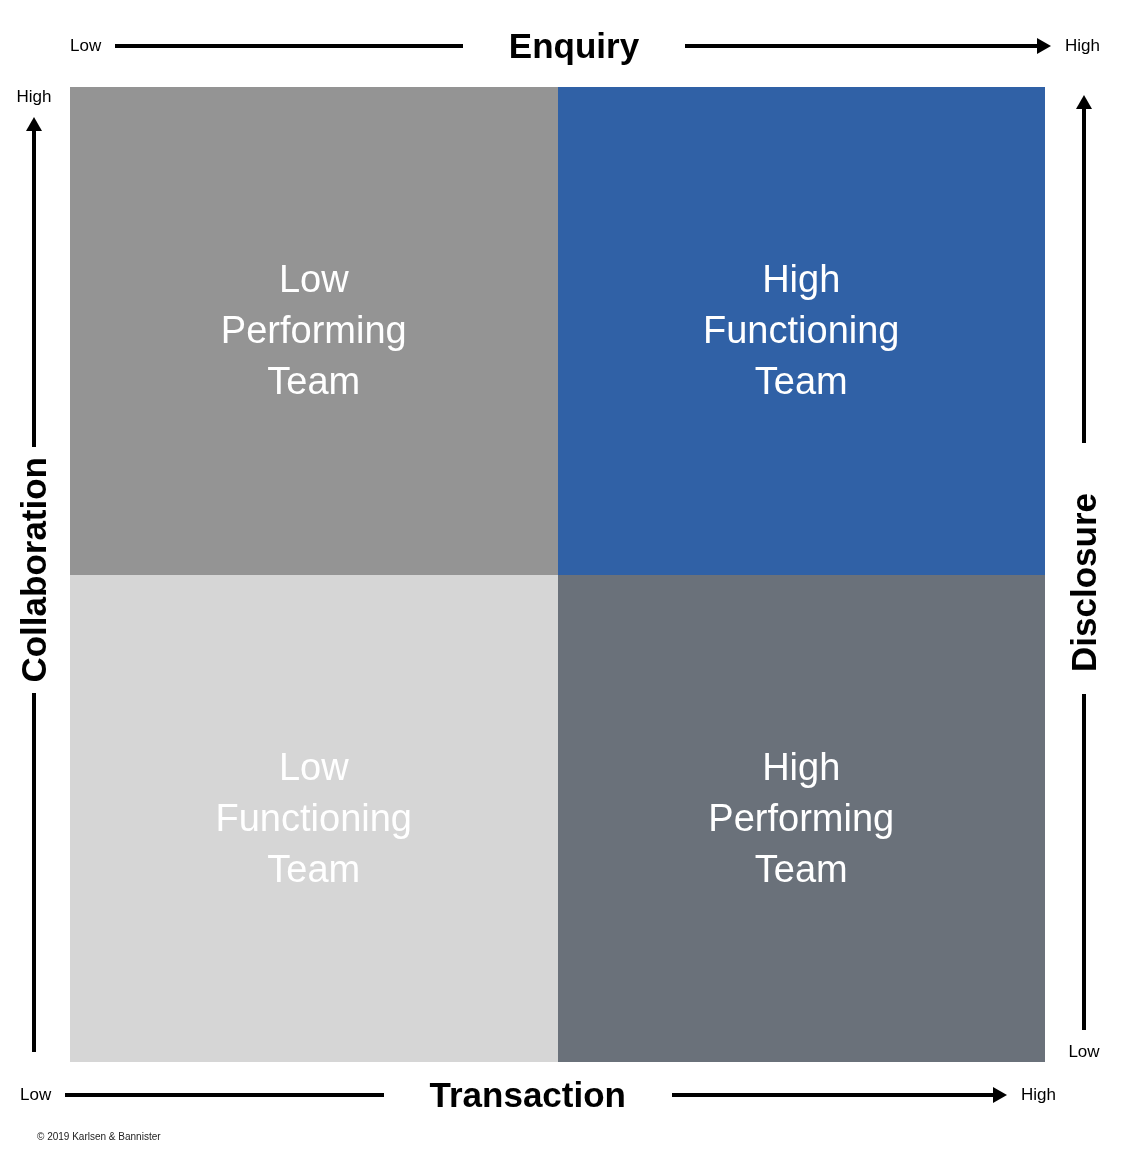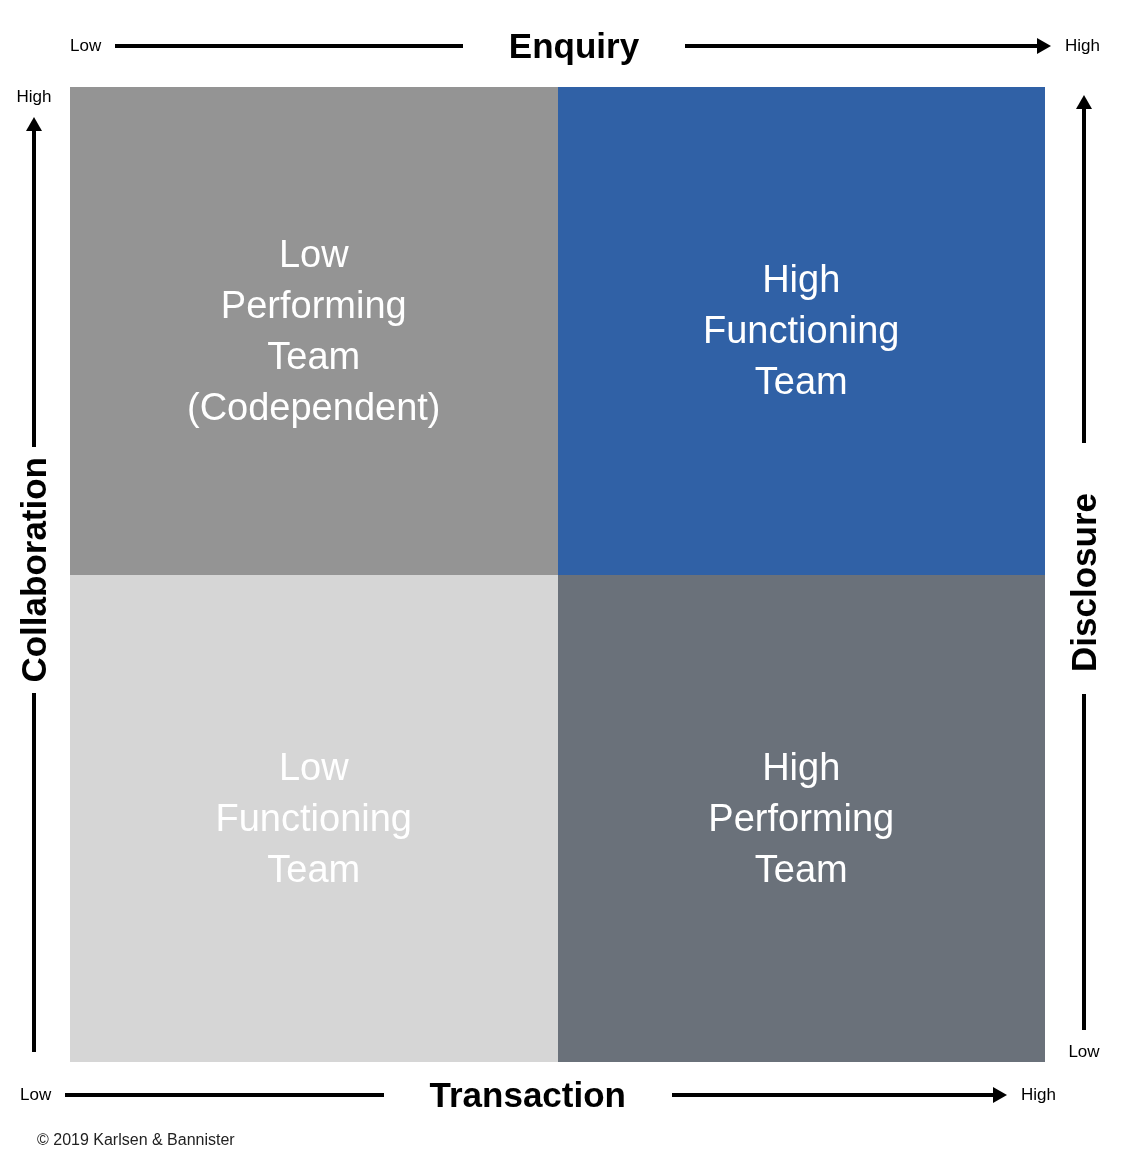--- a/index.html
+++ b/index.html
@@ -41,21 +41,21 @@
   .v-arrow { width:16px; flex:0.92; position:relative; margin:8px 0 10px 0; }
   .v-arrow::before { content:""; position:absolute; top:10px; bottom:0; left:6px; width:4px; background:#000; }
   .v-arrow::after { content:""; position:absolute; top:0; left:0; width:0; height:0;
     border-left:8px solid transparent; border-right:8px solid transparent; border-bottom:14px solid #000; }
   .v-line { width:4px; flex:1; background:#000; margin:10px 0; }
   .axis-col.right .v-arrow { flex:0.85; margin-bottom:50px; }
   .axis-col.right .v-line { flex:0.82; margin-top:22px; margin-bottom:12px; }
   .axis-col.left .axis-end { margin-bottom:2px; }
 
   
-  .copyright { position:absolute; left:37px; top:1131px; font-size:16px; color:#222; }
+  .copyright { position:absolute; left:37px; top:1131px; font-size:10px; color:#222; }
 </style>
 </head>
 <body>
 
 <div class="axis-row top">
   <span class="axis-end">Low</span>
   <div class="h-line"></div>
   <span class="axis-title">Enquiry</span>
   <div class="h-arrow"></div>
   <span class="axis-end">High</span>
@@ -74,21 +74,20 @@
   <div class="v-line"></div>
   <span class="axis-end">Low</span>
 </div>
 
 <div class="grid">
   <div class="quad" style="background-color: rgb(148, 148, 148);">
     <div class="quad-text">
       <div>Low</div>
       <div>Performing</div>
       <div>Team</div>
-      <div>(Codependent)</div>
     </div>
   </div>
   <div class="quad" style="background-color: rgb(48, 97, 166);">
     <div class="quad-text">
       <div>High</div>
       <div>Functioning</div>
       <div>Team</div>
     </div>
   </div>
   <div class="quad" style="background-color: rgb(214, 214, 214);">

